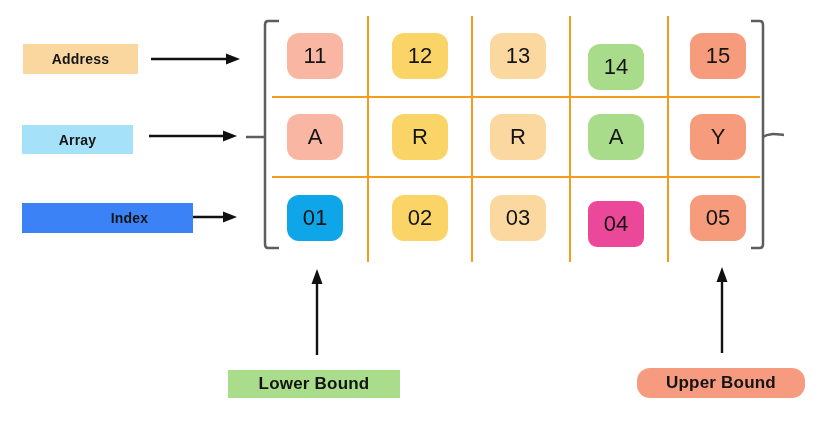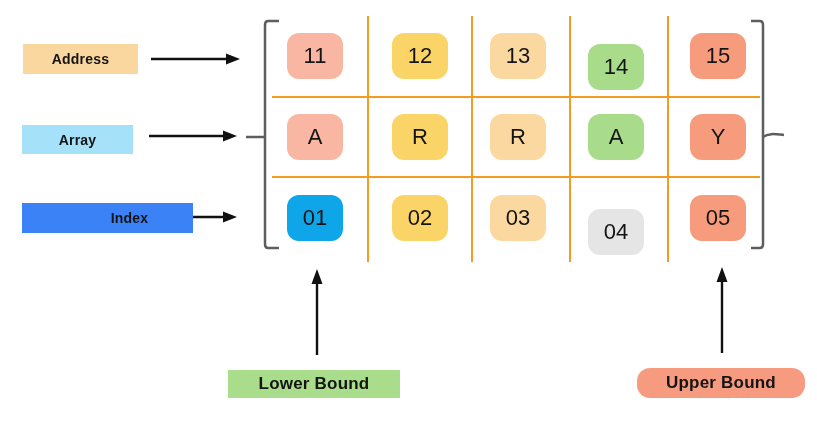--- a/index.html
+++ b/index.html
@@ -80,19 +80,19 @@
 
   <div class="cell" style="left: 287px; top: 114px; background-color: rgb(249, 183, 163);">A</div>
   <div class="cell" style="left: 392px; top: 114px; background-color: rgb(251, 212, 104);">R</div>
   <div class="cell" style="left: 490px; top: 114px; background-color: rgb(251, 216, 160);">R</div>
   <div class="cell" style="left: 588px; top: 114px; background-color: rgb(168, 220, 138);">A</div>
   <div class="cell" style="left: 690px; top: 114px; background-color: rgb(246, 155, 123);">Y</div>
 
   <div class="cell" style="left: 287px; top: 195px; background-color: #0ea5e9;">01</div>
   <div class="cell" style="left: 392px; top: 195px; background-color: rgb(251, 212, 104);">02</div>
   <div class="cell" style="left: 490px; top: 195px; background-color: rgb(251, 216, 160);">03</div>
-  <div class="cell" style="left: 588px; top: 209px; background-color: #e5e5e5;">04</div>
+  <div class="cell" style="left: 588px; top: 201px; background-color: #ec4899; border-radius: 9px;">04</div>
   <div class="cell" style="left: 690px; top: 195px; background-color: rgb(246, 155, 123);">05</div>
 
   <div class="bound-label" style="left: 228px; top: 370px; width: 172px; height: 28px; background-color: rgb(169, 220, 139);">Lower Bound</div>
   <div class="bound-label" style="left: 637px; top: 368px; width: 168px; height: 30px; background-color: rgb(246, 155, 128); border-radius: 13px;">Upper Bound</div>
 
 </div>
 
 </body></html>

